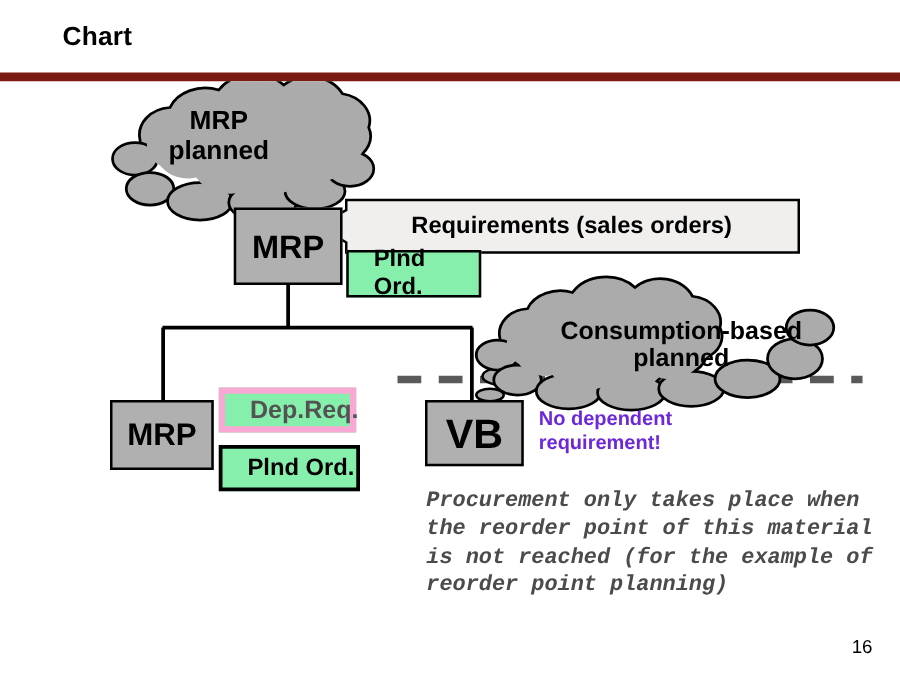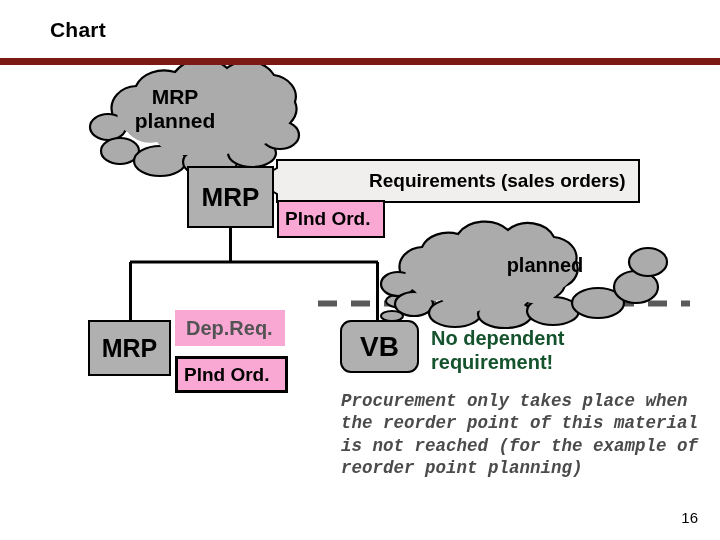--- a/index.html
+++ b/index.html
@@ -63,33 +63,32 @@
   #box-mrp-top {
     left: 187px; top: 101px; width: 87px; height: 62px;
     font-size: 26px;
   }
   #box-mrp-bottom {
     left: 88px; top: 255px; width: 83px; height: 56px;
     font-size: 25px;
   }
   #box-vb {
     left: 340px; top: 255px; width: 79px; height: 53px;
-    font-size: 28px;
-    border-radius: 11px;
+    font-size: 33px;
   }
 
   .label-box {
     position: absolute;
-    background: #f9a8d4;
+    background: #86efac;
     box-sizing: border-box;
     display: flex;
     align-items: center;
     color: #000000;
     font-weight: bold;
-    padding-left: 6px;
+    padding-left: 20px;
   }
   #label-plndord-top {
     left: 277px; top: 135px; width: 108px; height: 38px;
     border: 2px solid #000000;
     font-size: 19px;
   }
   #label-depreq {
     left: 175px; top: 245px; width: 110px; height: 36px;
     border: 5px solid #f9a8d4;
     font-size: 20px;
@@ -113,21 +112,20 @@
     position: absolute;
     left: 52px;
     top: 0;
     height: 42px;
     display: flex;
     align-items: center;
     font-size: 19px;
     font-weight: bold;
     color: #000000;
     white-space: nowrap;
-    margin-left: 40px;
   }
 
   
   .cloud-text {
     position: absolute;
     text-align: center;
     font-weight: bold;
     color: #000000;
     line-height: 1.12;
   }
@@ -139,23 +137,23 @@
     left: 420px; top: 189px; width: 250px;
     font-size: 20px;
   }
 
   
   #note-no-dependent {
     position: absolute;
     left: 431px;
     top: 261px;
     width: 250px;
-    font-size: 20px;
-    font-weight: bold;
-    color: #14532d;
+    font-size: 16px;
+    font-weight: bold;
+    color: #6d28d9;
     line-height: 1.2;
   }
   #note-procurement {
     position: absolute;
     left: 341px;
     top: 325px;
     width: 360px;
     font-size: 17.5px;
     font-weight: bold;
     font-style: italic;
@@ -286,20 +284,21 @@
       <path d="M 277 95 L 639 95 L 639 137 L 277 137 L 277 129 L 255 116 L 277 103 Z" fill="#f0efed" stroke="#000" stroke-width="2"></path>
     </g>
   </svg>
 
   <div class="cloud-text" id="cloud-text-mrp">
     <div>MRP</div>
     <div>planned</div>
   </div>
 
   <div class="cloud-text" id="cloud-text-consumption">
+    <div>Consumption-based</div>
     <div>planned</div>
   </div>
 
   <div id="callout-requirements">
     <div class="callout-text">Requirements (sales orders)</div>
   </div>
 
   <div class="node-box" id="box-mrp-top">MRP</div>
 
   <div class="node-box" id="box-mrp-bottom">MRP</div>

